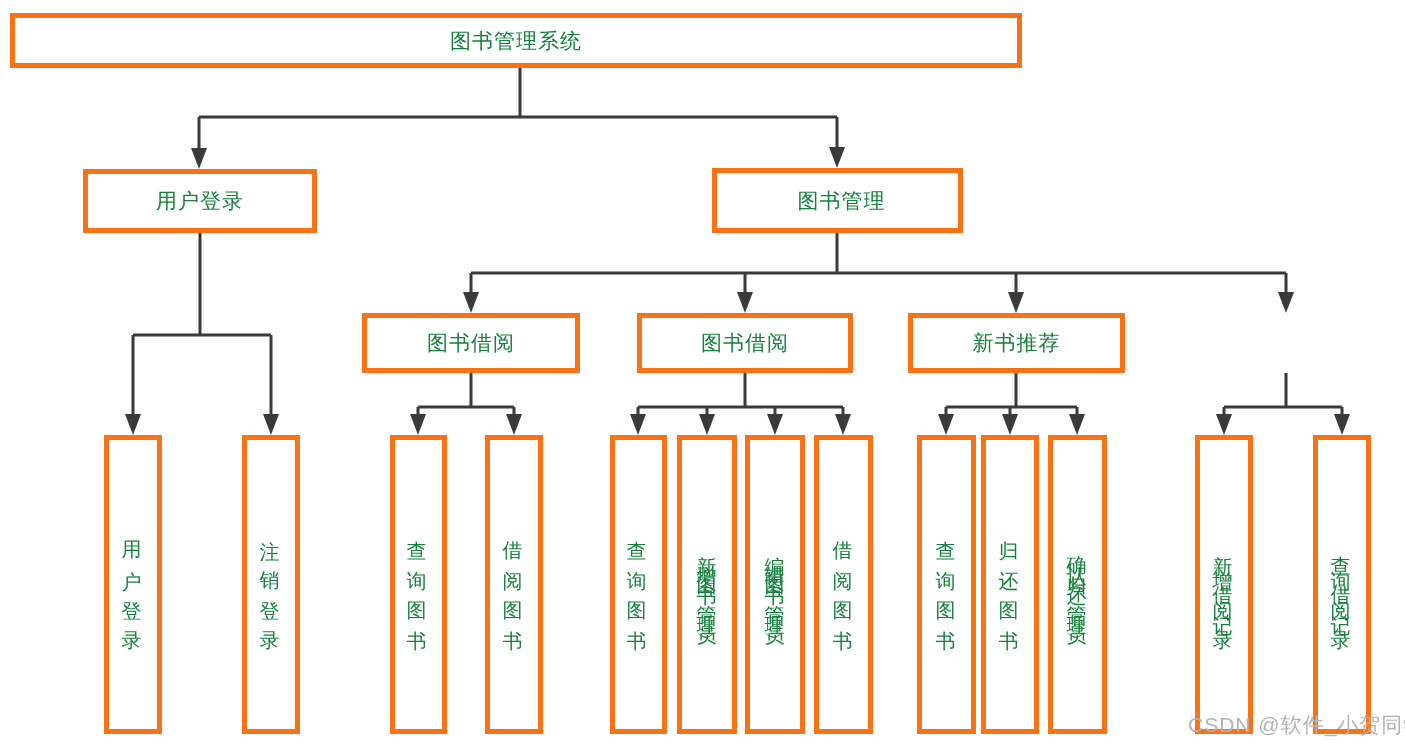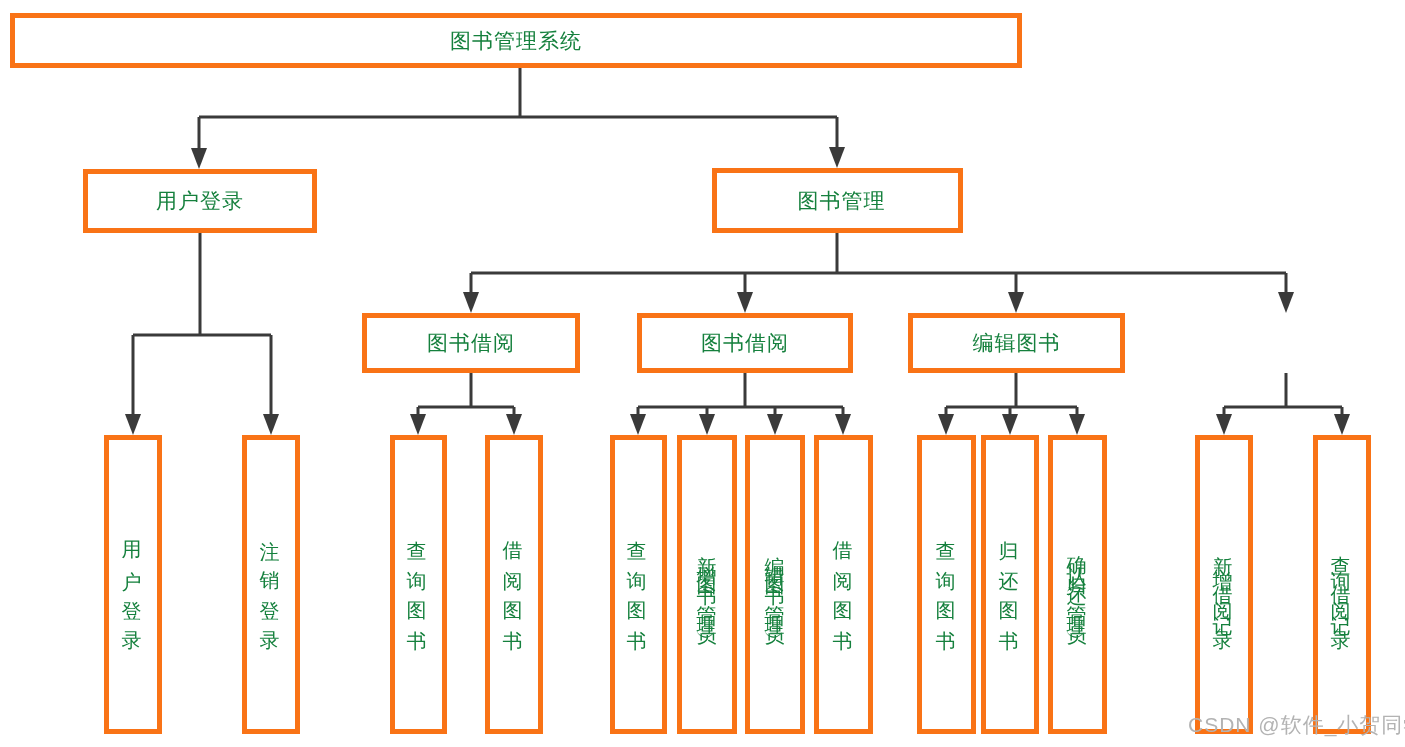--- a/index.html
+++ b/index.html
@@ -99,21 +99,21 @@
     </g>
   </svg>
 
   <div class="node hnode" style="left:10px; top:13px; width:1012px; height:55px;">图书管理系统</div>
 
   <div class="node hnode" style="left:83px; top:169px; width:234px; height:64px;">用户登录</div>
   <div class="node hnode" style="left:712px; top:168px; width:251px; height:65px;padding-left:8px;">图书管理</div>
 
   <div class="node hnode" style="left:362px; top:313px; width:218px; height:60px;">图书借阅</div>
   <div class="node hnode" style="left:637px; top:313px; width:216px; height:60px;">图书借阅</div>
-  <div class="node hnode" style="left:908px; top:313px; width:217px; height:60px;">编辑图书</div>
+  <div class="node hnode" style="left:908px; top:313px; width:217px; height:60px;">新书推荐</div>
 
   <div class="node leaf sp4" style="left:104px; top:435px; width:58px; height:299px;">用户登录</div>
   <div class="node leaf sp4" style="left:242px; top:435px; width:58px; height:299px;">注销登录</div>
 
   <div class="node leaf sp4" style="left:390px; top:435px; width:57px; height:299px;">查询图书</div>
   <div class="node leaf sp4" style="left:485px; top:435px; width:58px; height:299px;">借阅图书</div>
 
   <div class="node leaf sp4" style="left:610px; top:435px; width:57px; height:299px;">查询图书</div>
   <div class="node leaf sp9" style="left:677px; top:435px; width:60px; height:299px;">新增图书（管理员）</div>
   <div class="node leaf sp9" style="left:745px; top:435px; width:60px; height:299px;">编辑图书（管理员）</div>

